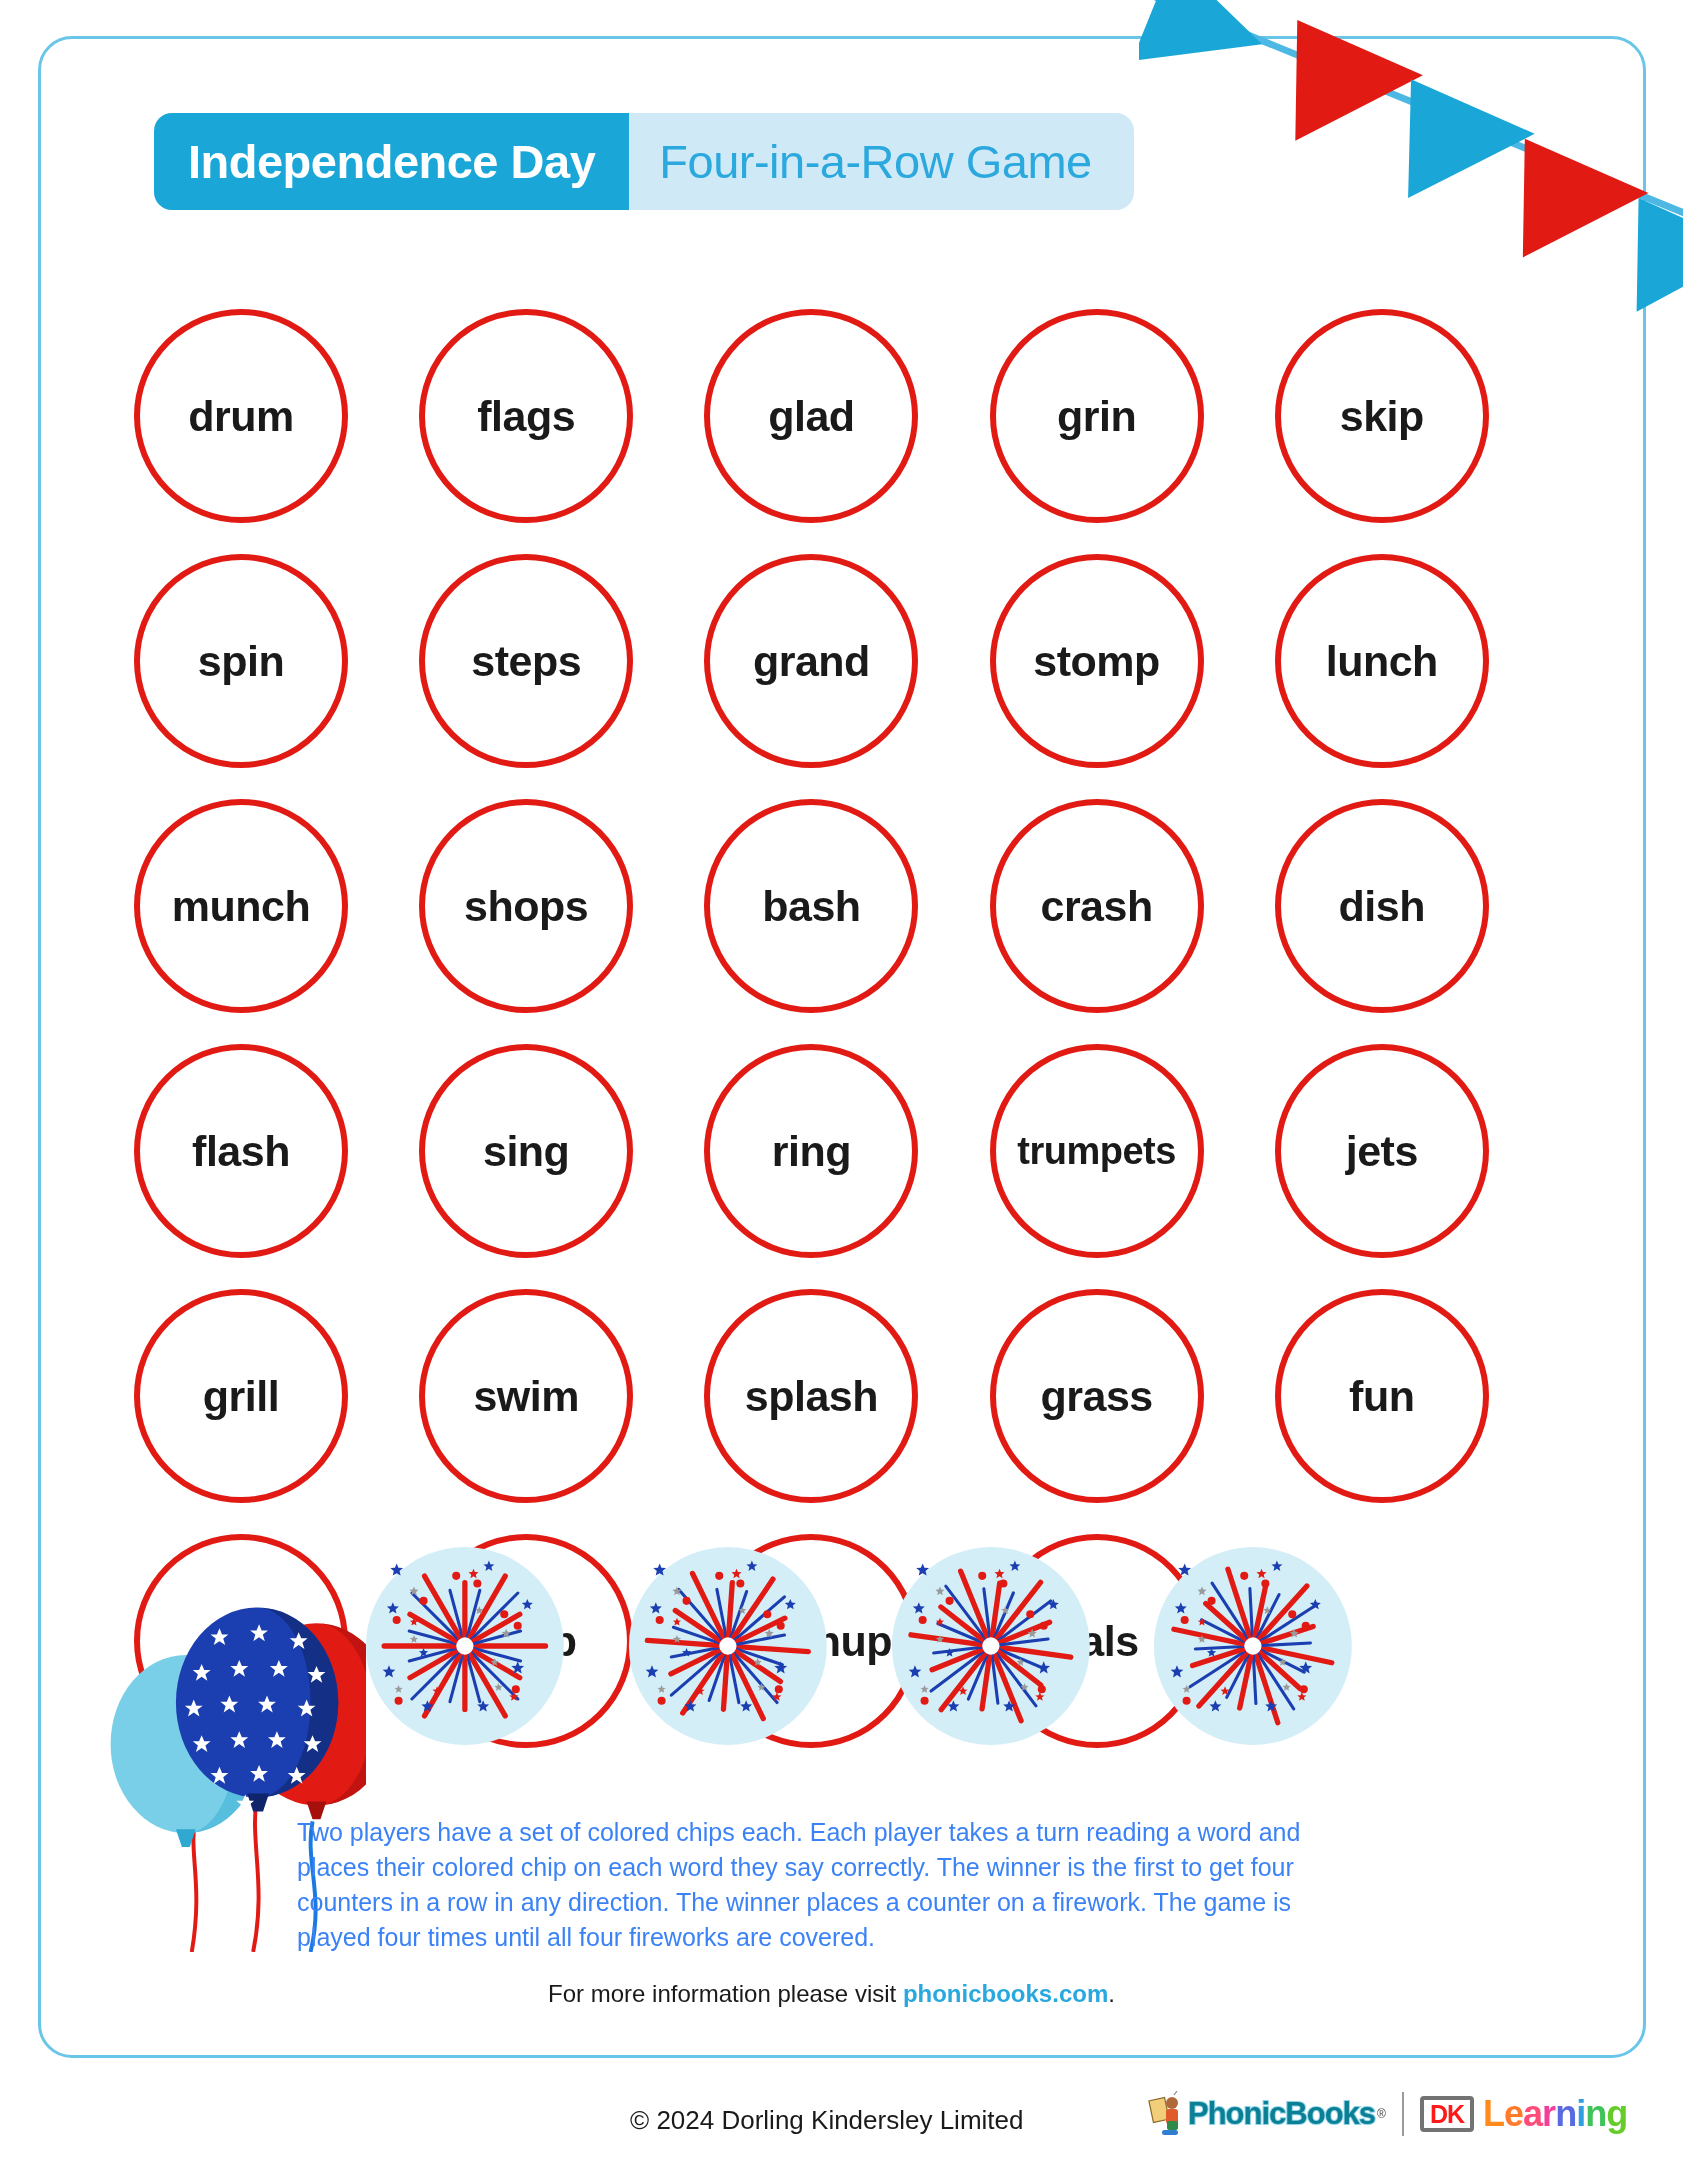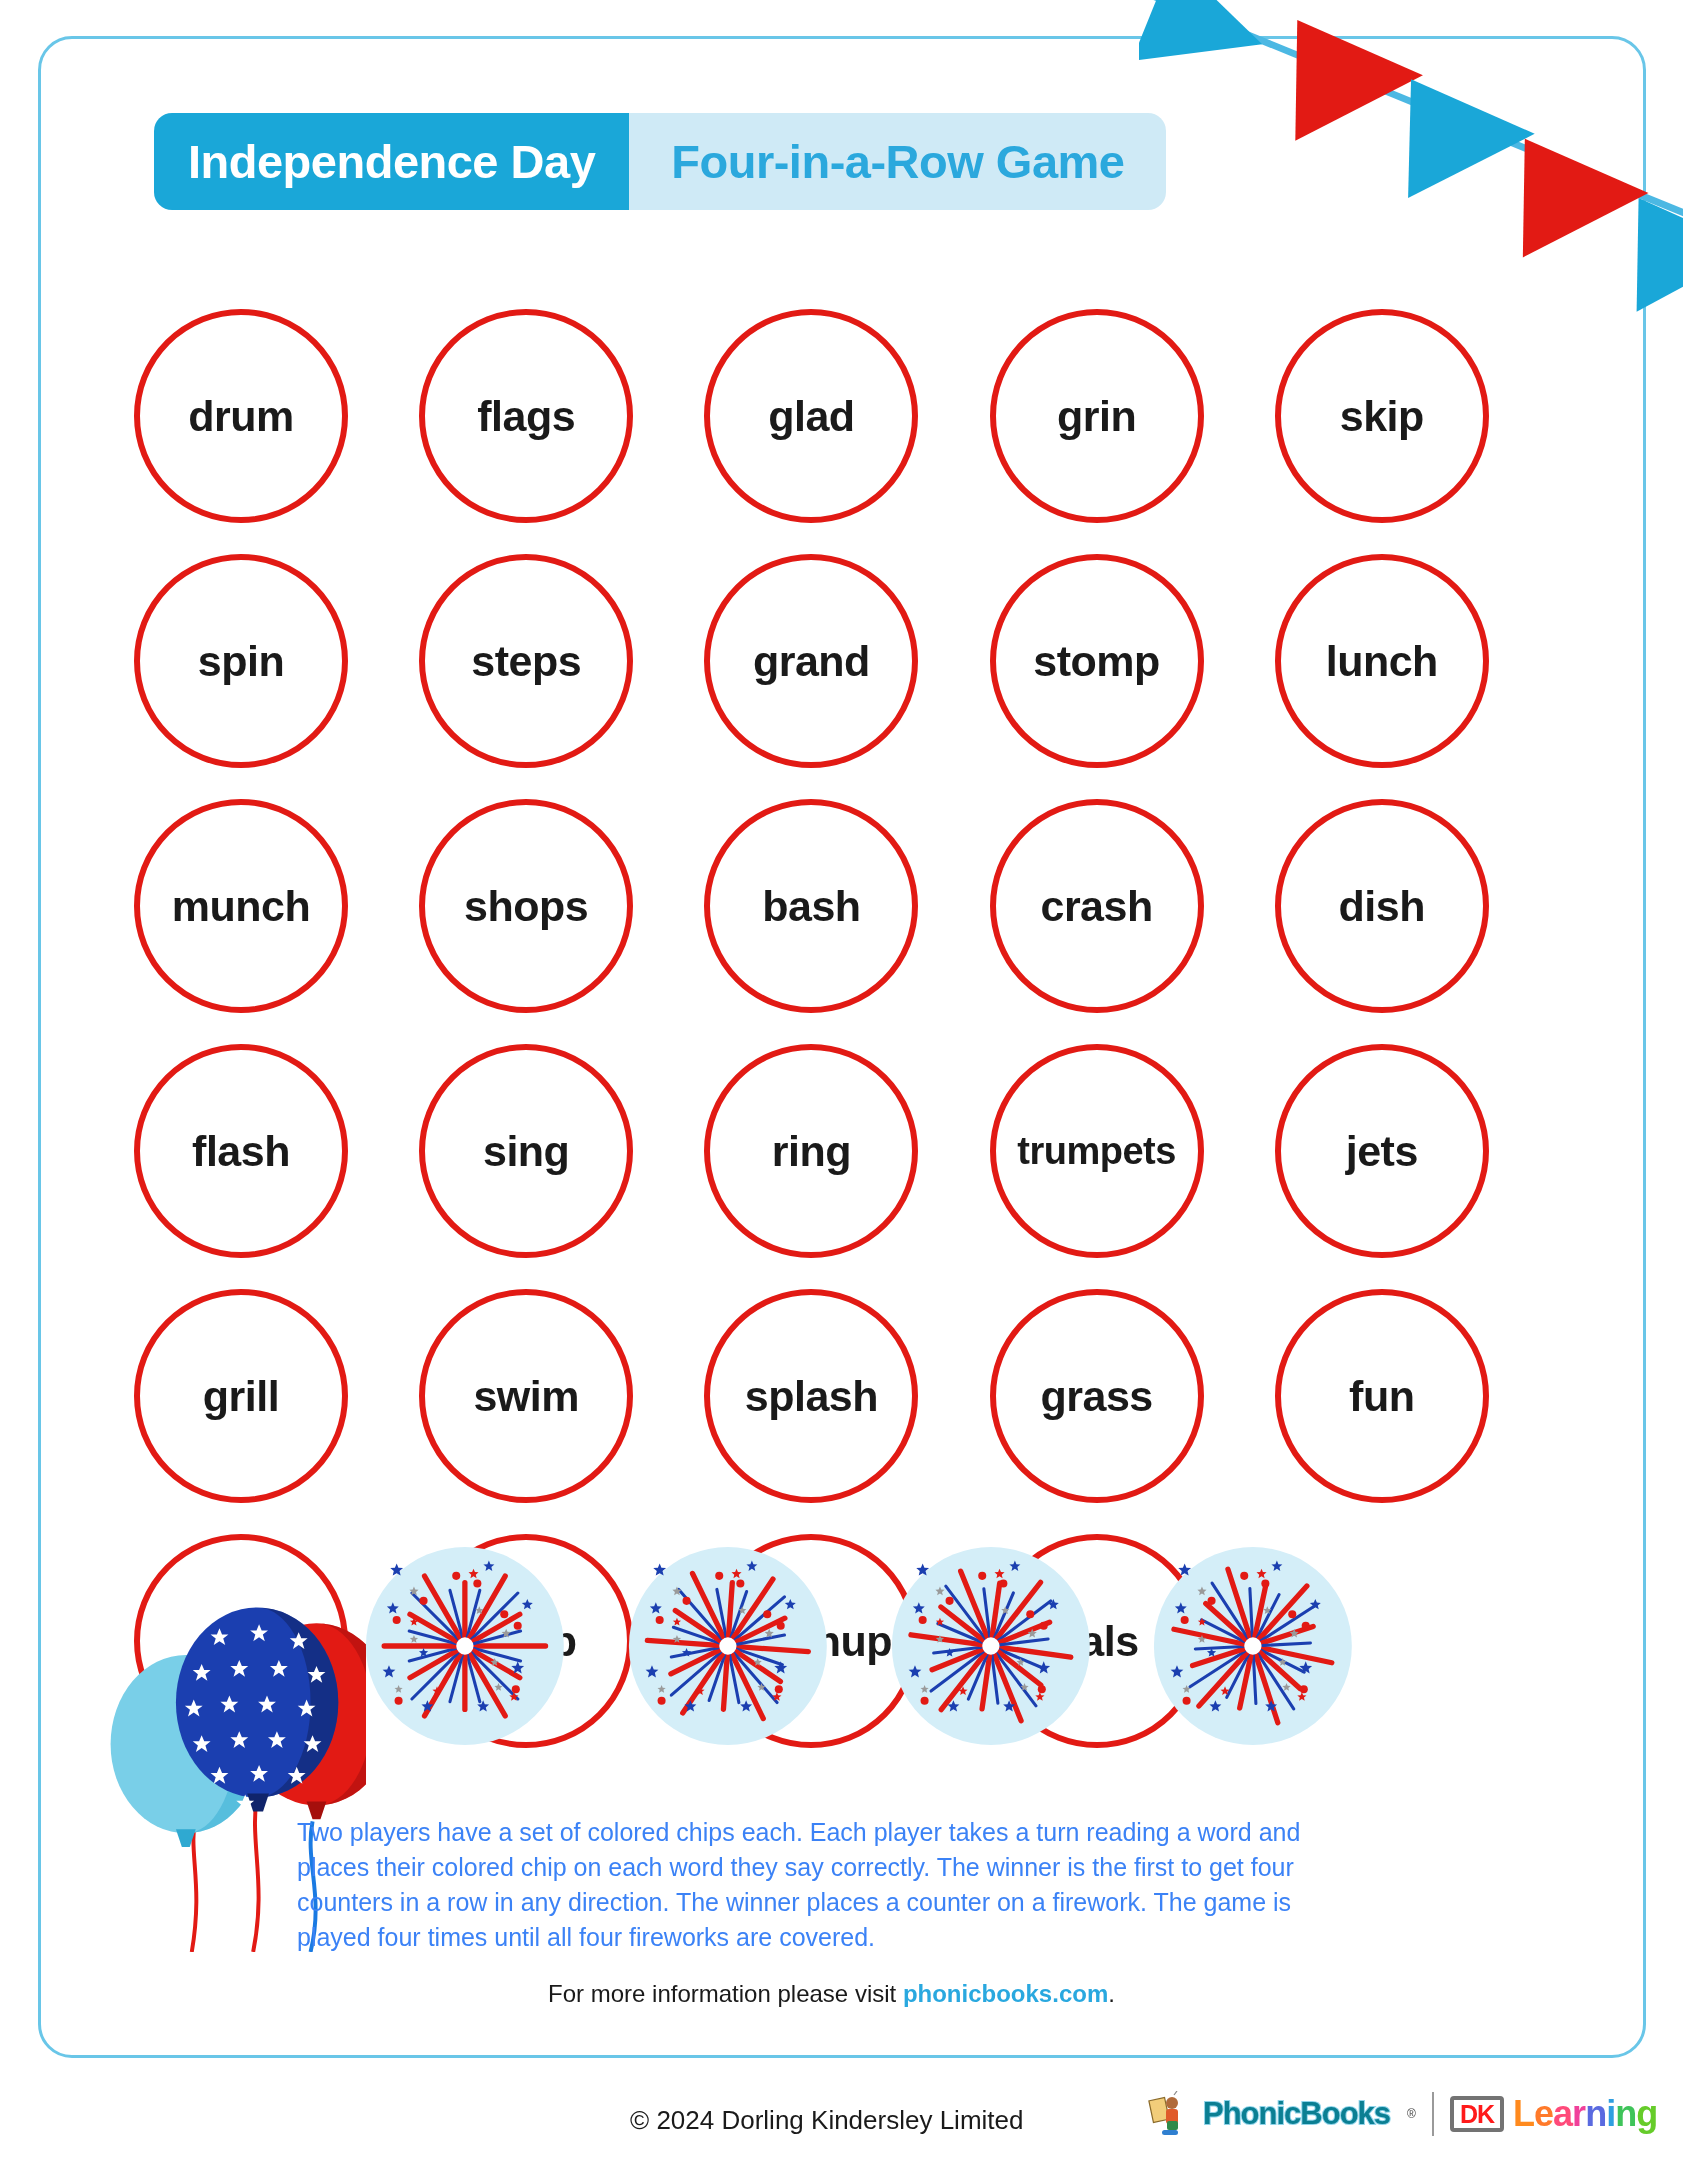--- a/index.html
+++ b/index.html
@@ -56,24 +56,23 @@
   }
   #title-right{
     background:#cfeaf6;
     border-radius:0 18px 18px 0;
     display:flex;align-items:center;
     padding:0 42px 0 30px;
   }
   #title-right span{
     color:#2ba8dd;
     font-size:47px;
-    font-weight:bold;
+    font-weight:normal;
     letter-spacing:-0.5px;
     white-space:nowrap;
-    margin-left:12px;
   }
 
   
   #grid{
     position:absolute;
     left:122px; top:297px;
     width:1426px;
     display:grid;
     grid-template-columns:repeat(5,1fr);
     row-gap:7px;
@@ -148,21 +147,21 @@
     left:630px; top:18px;
     font-size:26px;
     color:#1a1a1a;
     white-space:nowrap;
   }
   #logos{
     position:absolute;
     left:1148px; top:4px;
     display:flex;align-items:center;gap:16px;
   }
-  #pb-logo{ display:flex;align-items:center;gap:17px;justify-content:center; }
+  #pb-logo{ display:flex;align-items:center;gap:2px;justify-content:center; }
   #pb-text{
     font-size:31px;font-weight:bold;
     color:#0b7f93;
     letter-spacing:-1px;
     -webkit-text-stroke:2px #8fd4ea;
     paint-order:stroke fill;
   }
   #pb-reg{ font-size:12px;color:#444;vertical-align:super; }
   #divider{ width:2px;height:44px;background:#9a9a9a; }
   #dk-logo{ display:flex;align-items:center;gap:9px; }

